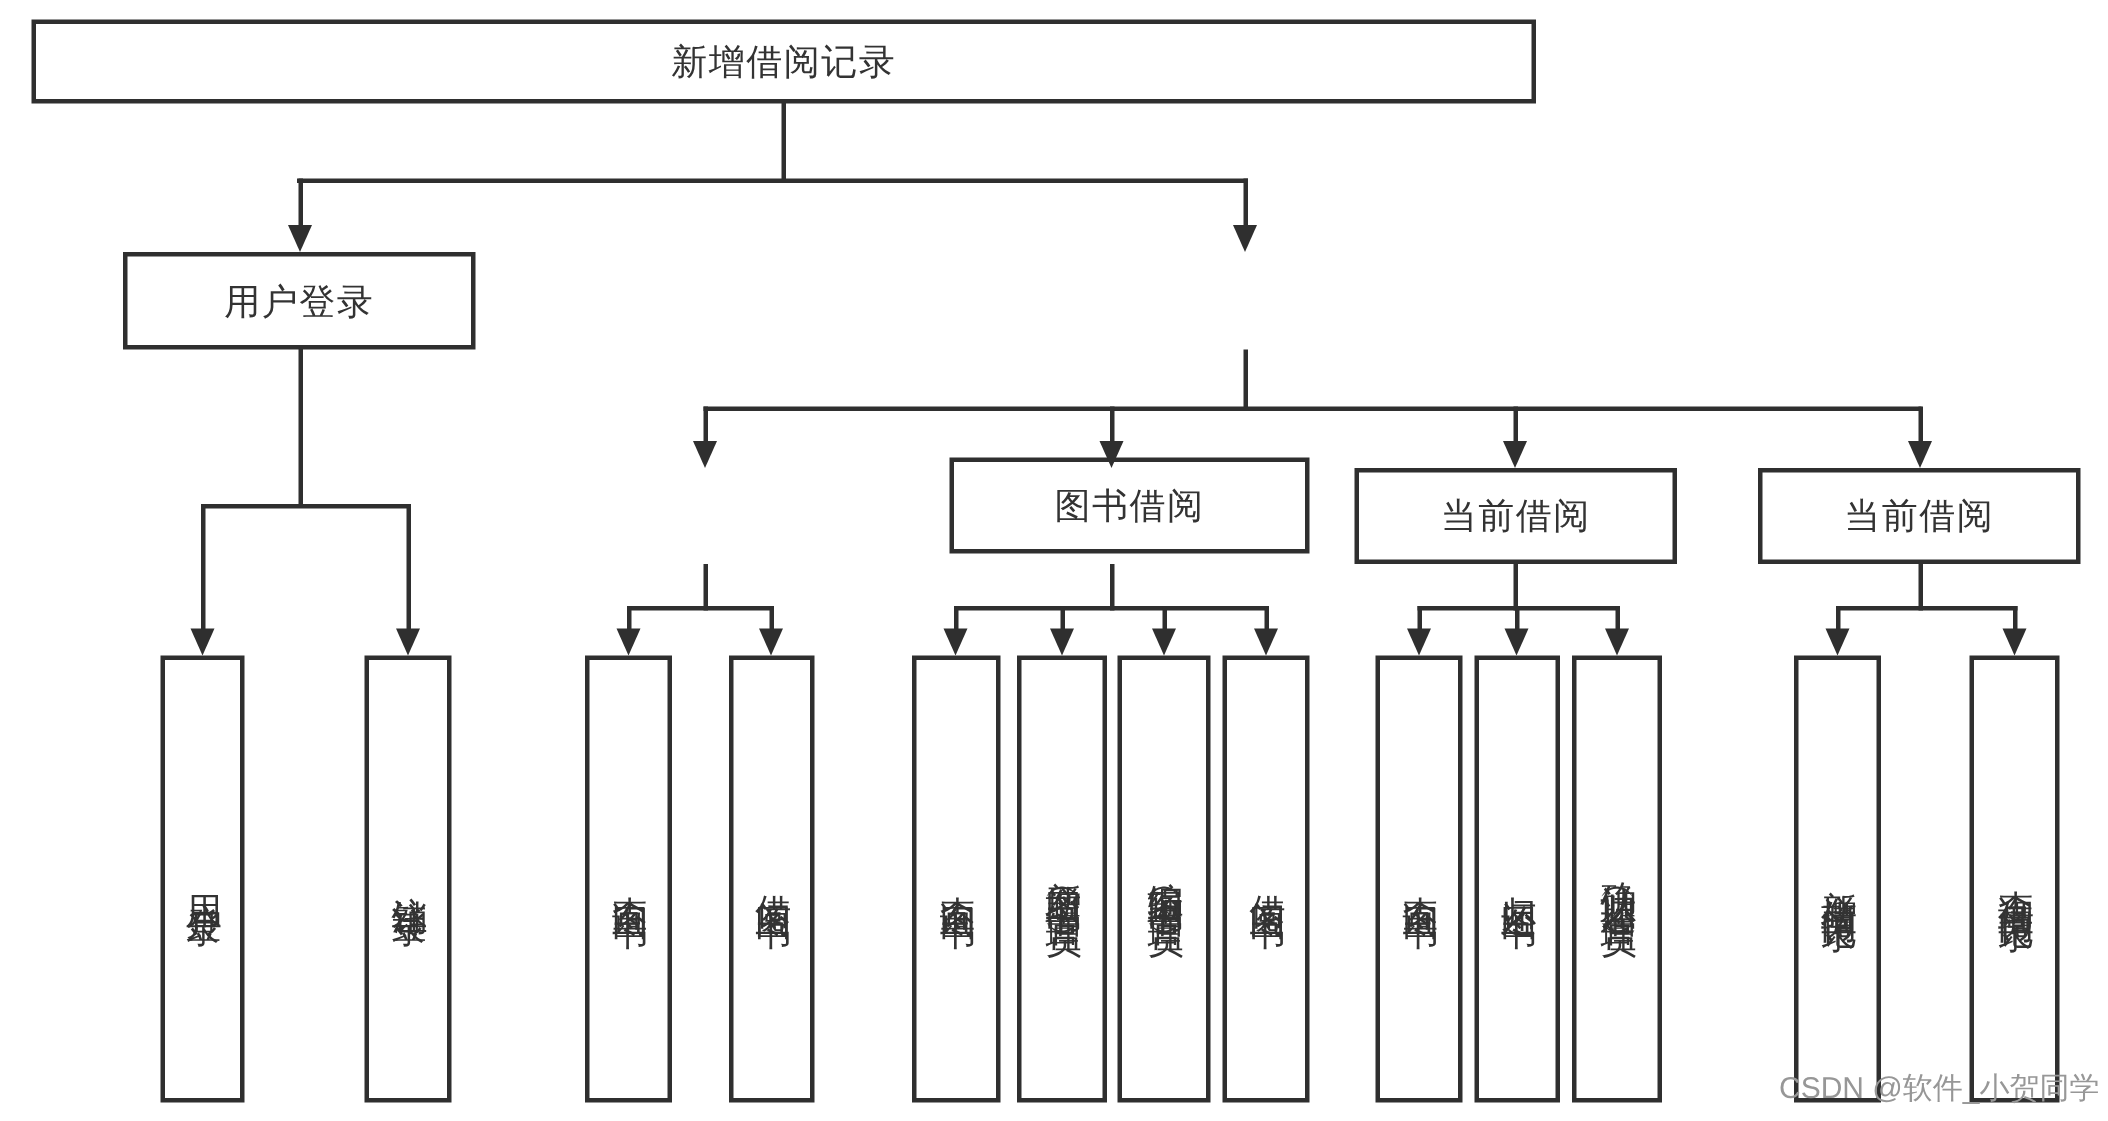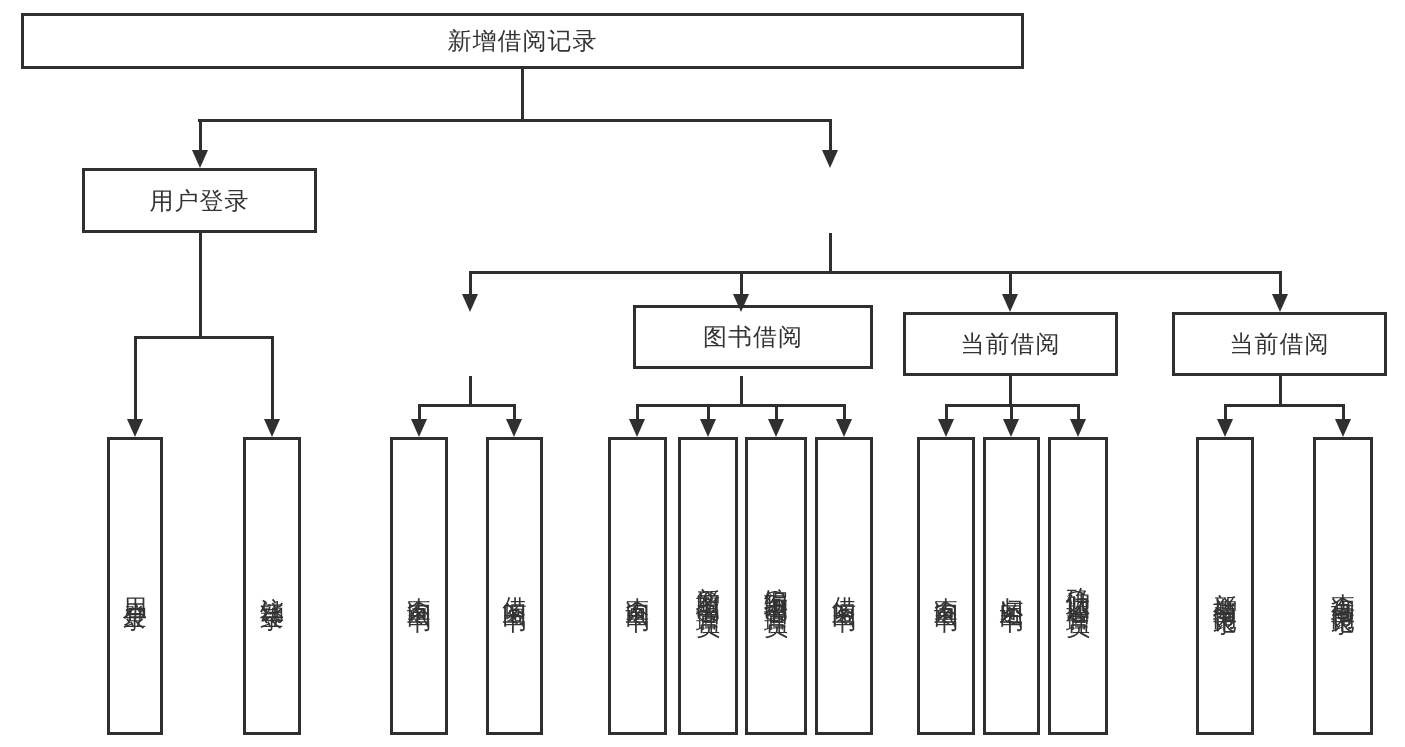--- a/index.html
+++ b/index.html
@@ -155,14 +155,15 @@
   <div class="arr" style="left:1003px;top:419px"></div>
   <div class="arr" style="left:1070px;top:419px"></div>
 
   <div class="vl" style="left:1279px;top:376px;height:31px"></div>
   <div class="hl" style="left:1224px;top:404px;width:121px"></div>
   <div class="vl" style="left:1224px;top:404px;height:17px"></div>
   <div class="vl" style="left:1342px;top:404px;height:17px"></div>
   <div class="arr" style="left:1217px;top:419px"></div>
   <div class="arr" style="left:1335px;top:419px"></div>
 
+  <div class="watermark">CSDN @软件_小贺同学</div>
 
 </div>
 
 </body></html>

